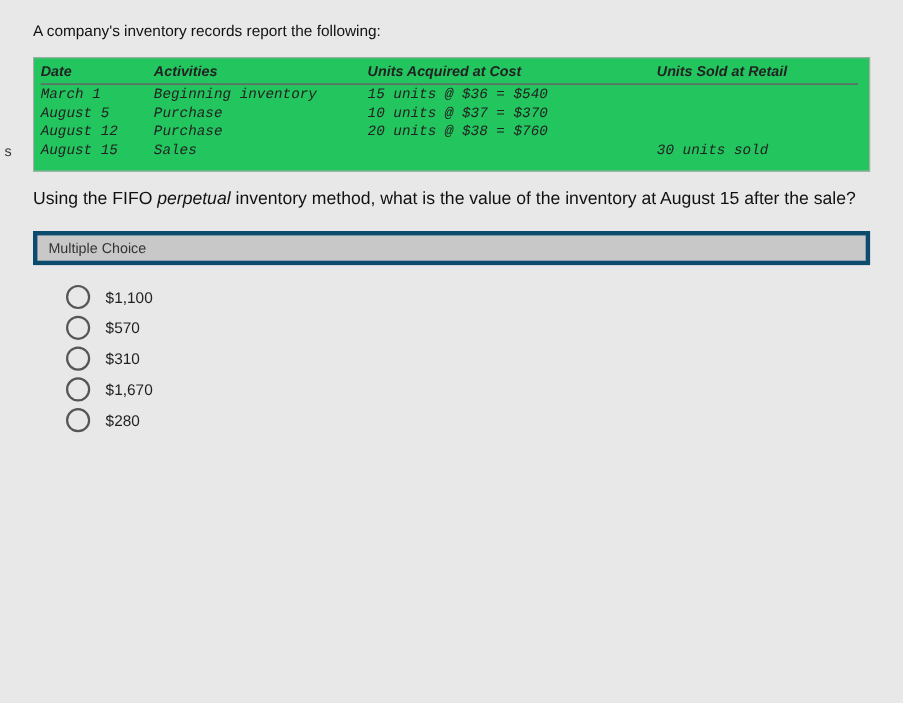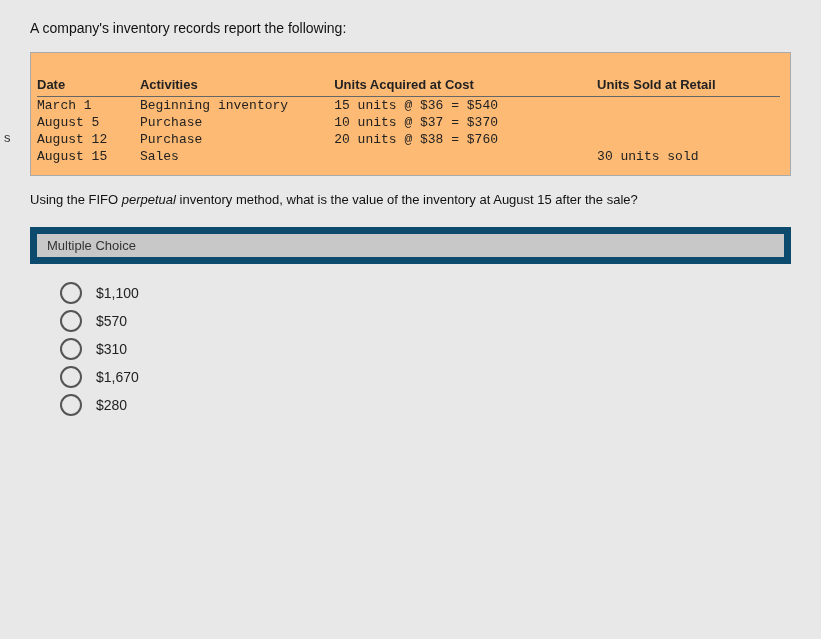--- a/index.html
+++ b/index.html
@@ -29,23 +29,24 @@
     }
 
     .intro-text {
       font-size: 14px;
       margin-bottom: 16px;
       color: #111;
     }
 
     .table-container {
       border: 1px solid #aaa;
-      background: #fdba74;
-      padding: 22px 10px 10px 6px;
+      background: #22c55e;
+      padding: 2px 10px 10px 6px;
       margin-bottom: 16px;
+      font-style: italic;
     }
 
     .inventory-table {
       width: 100%;
       border-collapse: collapse;
       font-size: 13px;
     }
 
     .inventory-table th {
       text-align: left;
@@ -68,32 +69,32 @@
     .col-units-retail { width: 160px; }
 
     .retail-note {
       font-family: 'Courier New', monospace;
       font-size: 13px;
       padding-top: 2px;
       margin-left: 20px;
     }
 
     .question-text {
-      font-size: 13px;
+      font-size: 16px;
       margin-bottom: 20px;
       color: #111;
     }
 
     .question-text em {
       font-style: italic;
     }
 
     .multiple-choice-label {
       background-color: #c8c8c8;
-      border: 7px solid #0c4a6e;
+      border: 4px solid #0c4a6e;
       padding: 4px 10px;
       font-size: 13px;
       font-weight: normal;
       color: #333;
       margin-bottom: 18px;
       display: inline-block;
       width: 100%;
     }
 
     .options-container {

